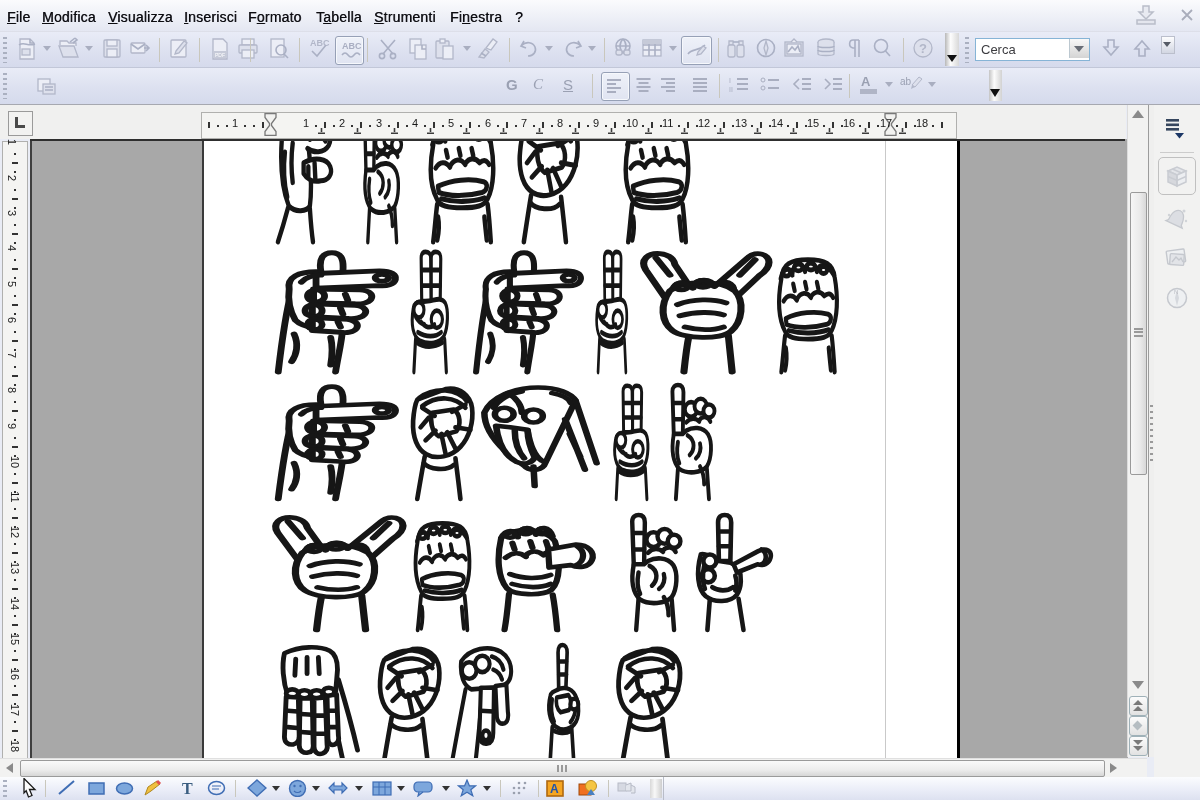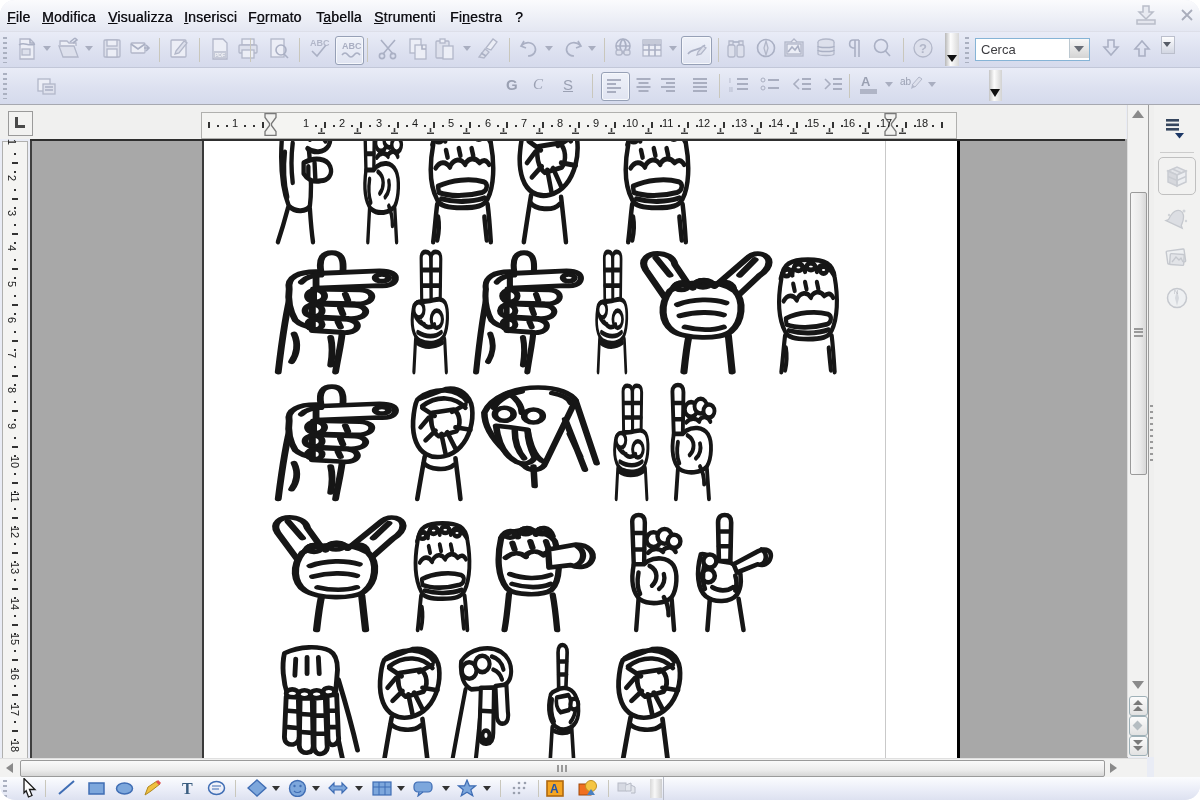--- a/index.html
+++ b/index.html
@@ -1,15 +1,15 @@
 <!DOCTYPE html>
 <html><head><meta charset="utf-8"><style>
   html,body{margin:0;padding:0;}
   #win{position:relative;width:1200px;height:800px;overflow:hidden;
-       font-family:"Liberation Sans",sans-serif;background:#e9ecf5;border-radius:15px;}
+       font-family:"Liberation Sans",sans-serif;background:#e9ecf5;}
   #menubar{position:absolute;left:0;top:0;width:1200px;height:31px;
     background:linear-gradient(#fbfbfd 0%,#f0f2f8 45%,#e4e7f2 100%);
     border-bottom:1px solid #dddfe9;}
   #menubar .mi{position:absolute;top:9px;font-size:14px;color:#0c0c10;letter-spacing:0.2px;text-shadow:0.4px 0 0 rgba(20,20,30,0.75);}
   .tbar{position:absolute;left:0;width:1200px;
     background:linear-gradient(#e9ecf7 0%,#dde1f0 55%,#d5daec 100%);}
   #tb1{top:32px;height:35px;border-bottom:1px solid #c2c7d8;}
   #tb2{top:68px;height:36px;border-bottom:1px solid #a6a8b0;}
   .grip{position:absolute;left:3px;width:4px;background-image:repeating-linear-gradient(180deg,#aab0c0 0 2px,transparent 2px 5px);}
   .sep{position:absolute;width:1px;background:#c9c7bc;}

